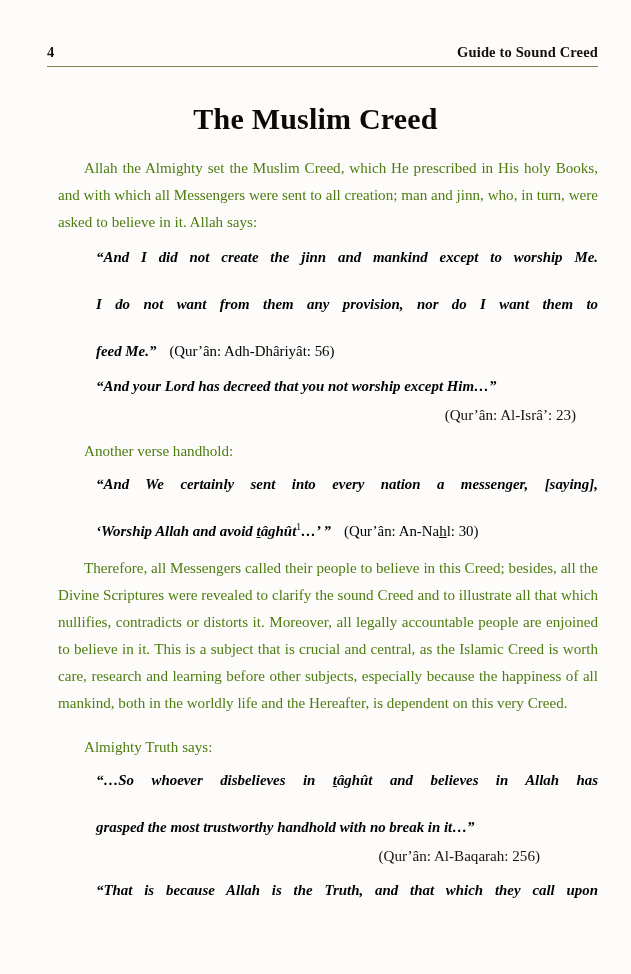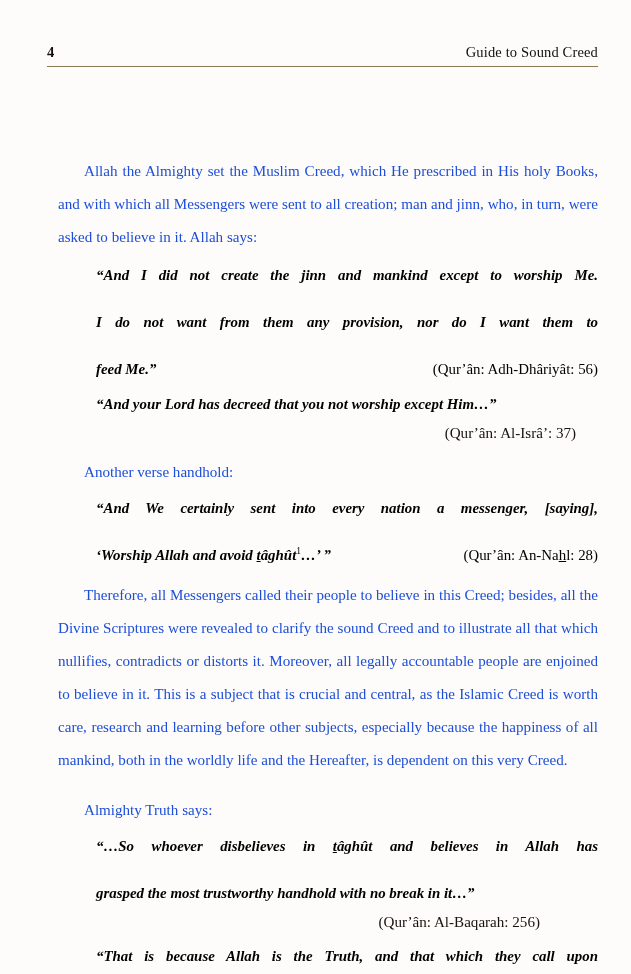--- a/index.html
+++ b/index.html
@@ -31,21 +31,21 @@
     justify-content: space-between;
   }
   .folio {
     font-size: 14.5px;
     font-weight: 700;
     letter-spacing: 0.2px;
     color: #13100c;
   }
   .running-title {
     font-size: 14.5px;
-    font-weight: 400;
+    font-weight: 700;
     letter-spacing: 0.15px;
     color: #13100c;
   }
   .header-rule {
     position: absolute;
     left: 47px;
     top: 66px;
     width: 551px;
     height: 1px;
     background: #8a7a52;
@@ -68,24 +68,24 @@
   .body-col {
     position: absolute;
     left: 58px;
     top: 155px;
     width: 540px;
   }
 
   p {
     margin: 0;
     font-size: 15.1px;
-    line-height: 33px;
+    line-height: 27px;
     text-align: justify;
     text-justify: inter-word;
-    color: #1d4ed8;
+    color: #4d7c0f;
   }
 
   p.para {
     text-indent: 26px;
     margin-bottom: 10px;
   }
   p.lead {
     text-indent: 26px;
     margin-bottom: 8px;
   }
@@ -116,23 +116,23 @@
   
   .cite {
     font-weight: 400;
     font-style: normal;
     white-space: nowrap;
   }
 
   
   .quote-line {
     display: flex;
-    justify-content: space-between;
+    justify-content: flex-start;
     align-items: baseline;
-    gap: 6px;
+    gap: 13px;
   }
   .quote-line .tail {
     flex: 0 1 auto;
   }
   .quote-line .cite {
     flex: 0 0 auto;
   }
 
   
   .cite-right {
@@ -168,51 +168,52 @@
 <body>
 
 <div class="page">
 
   <div class="header">
     <span class="folio">4</span>
     <span class="running-title">Guide to Sound Creed</span>
   </div>
   <div class="header-rule"></div>
 
+  <h1 class="chapter-title">The Muslim Creed</h1>
 
   <div class="body-col">
 
     <p class="para">Allah the Almighty set the Muslim Creed, which He prescribed in His holy Books, and with which all Messengers were sent to all creation; man and jinn, who, in turn, were asked to believe in it. Allah says:</p>
 
     <div class="quote">
       <span class="stretch">“And I did not create the jinn and mankind except to worship Me.</span>
       <span class="stretch">I do not want from them any provision, nor do I want them to</span>
       <span class="quote-line">
         <span class="tail">feed Me.”</span>
         <span class="cite">(Qur’ân: Adh-Dhâriyât: 56)</span>
       </span>
     </div>
 
     <div class="spacer-sm"></div>
 
 
     <div class="quote">
       <span>“And your Lord has decreed that you not worship except Him…”</span>
     </div>
-    <p class="cite-right">(Qur’ân: Al-Isrâ’: 37)</p>
+    <p class="cite-right">(Qur’ân: Al-Isrâ’: 23)</p>
 
     <div class="spacer-sm"></div>
 
     <p class="lead">Another verse handhold:</p>
 
     <div class="quote">
       <span class="stretch">“And We certainly sent into every nation a messenger, [saying],</span>
       <span class="quote-line">
         <span class="tail"><span>‘Worship Allah and avoid </span><span class="underdot">t</span><span>âghût</span><sup class="fn">1</sup><span>…’ ”</span></span>
-        <span class="cite"><span>(Qur’ân: An-Na</span><span class="underdot">h</span><span>l: 28)</span></span>
+        <span class="cite"><span>(Qur’ân: An-Na</span><span class="underdot">h</span><span>l: 30)</span></span>
       </span>
     </div>
 
     <div class="spacer-sm"></div>
 
     <p class="para">Therefore, all Messengers called their people to believe in this Creed; besides, all the Divine Scriptures were revealed to clarify the sound Creed and to illustrate all that which nullifies, contradicts or distorts it. Moreover, all legally accountable people are enjoined to believe in it. This is a subject that is crucial and central, as the Islamic Creed is worth care, research and learning before other subjects, especially because the happiness of all mankind, both in the worldly life and the Hereafter, is dependent on this very Creed.</p>
 
     <div class="spacer-sm"></div>
 
     <p class="lead">Almighty Truth says:</p>

